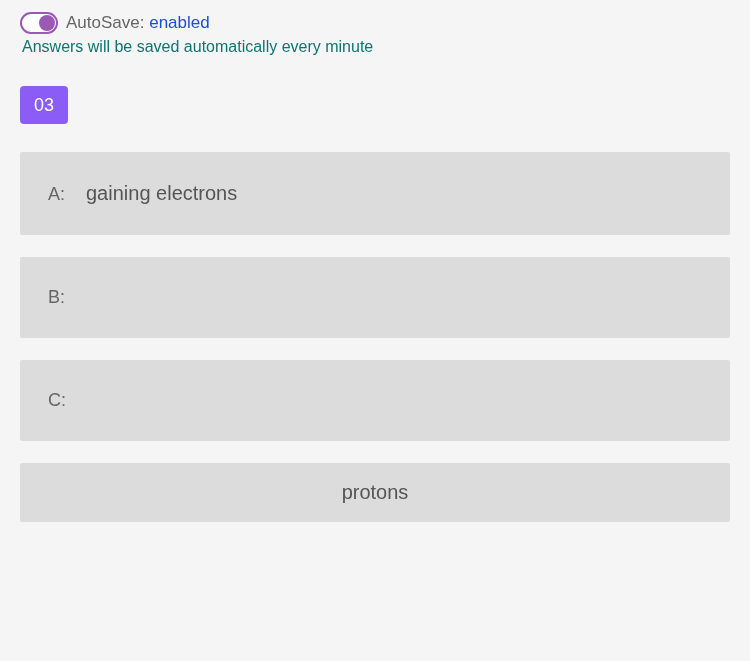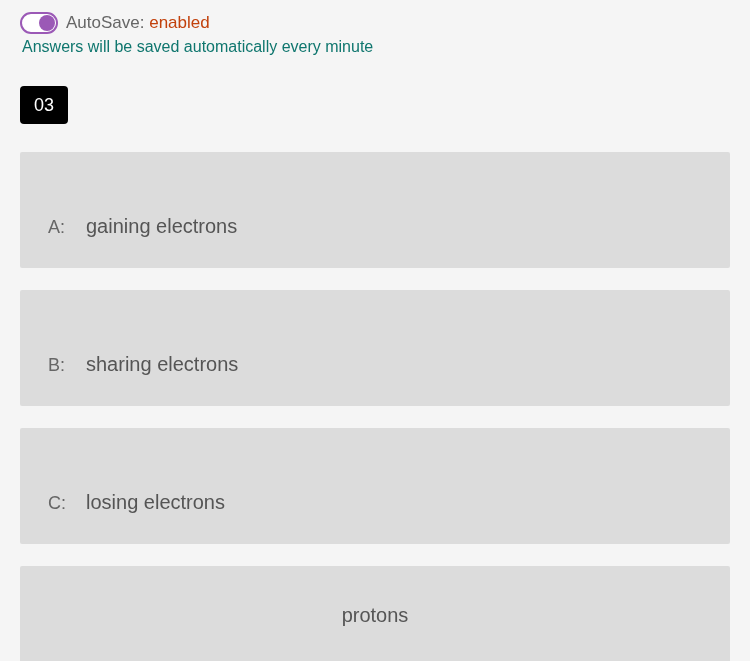--- a/index.html
+++ b/index.html
@@ -38,36 +38,36 @@
       width: 16px;
       height: 16px;
       background: #9b59b6;
       border-radius: 50%;
     }
     .autosave-label {
       font-size: 17px;
       color: #666;
     }
     .autosave-status {
-      color: #c2410c;
+      color: #1d4ed8;
     }
     .autosave-sub {
       font-size: 16px;
       color: #0f766e;
       margin-left: 2px;
       margin-bottom: 30px;
     }
     .question-block {
       display: flex;
       gap: 18px;
       align-items: flex-start;
       margin-bottom: 28px;
     }
     .question-number {
-      background: #000000;
+      background: #8b5cf6;
       color: #fff;
       font-size: 18px;
       font-weight: 500;
       padding: 10px 14px;
       border-radius: 4px;
       line-height: 1;
     }
     .question-text {
       font-size: 24px;
       color: #555;
@@ -85,25 +85,24 @@
       align-items: baseline;
     }
     .answer-letter {
       font-size: 18px;
       color: #666;
       min-width: 22px;
     }
     .answer-text {
       font-size: 20px;
       color: #555;
-      margin-top: 33px;
     }
     .partial-option {
       background: #dcdcdc;
-      padding: 38px 28px;
+      padding: 18px 28px;
       border-radius: 2px;
       display: flex;
       justify-content: center;
     }
     .partial-text {
       font-size: 20px;
       color: #555;
     }
   </style>
 </head>
@@ -123,23 +122,21 @@
   <div class="question-number">03</div>
 </div>
 
 <div class="answer-option">
   <span class="answer-letter">A:</span>
   <span class="answer-text">gaining electrons</span>
 </div>
 
 <div class="answer-option">
   <span class="answer-letter">B:</span>
-  <span class="answer-text">sharing electrons</span>
 </div>
 
 <div class="answer-option">
   <span class="answer-letter">C:</span>
-  <span class="answer-text">losing electrons</span>
 </div>
 
 <div class="partial-option">
   <span class="partial-text">protons</span>
 </div>
 
 </body></html>

